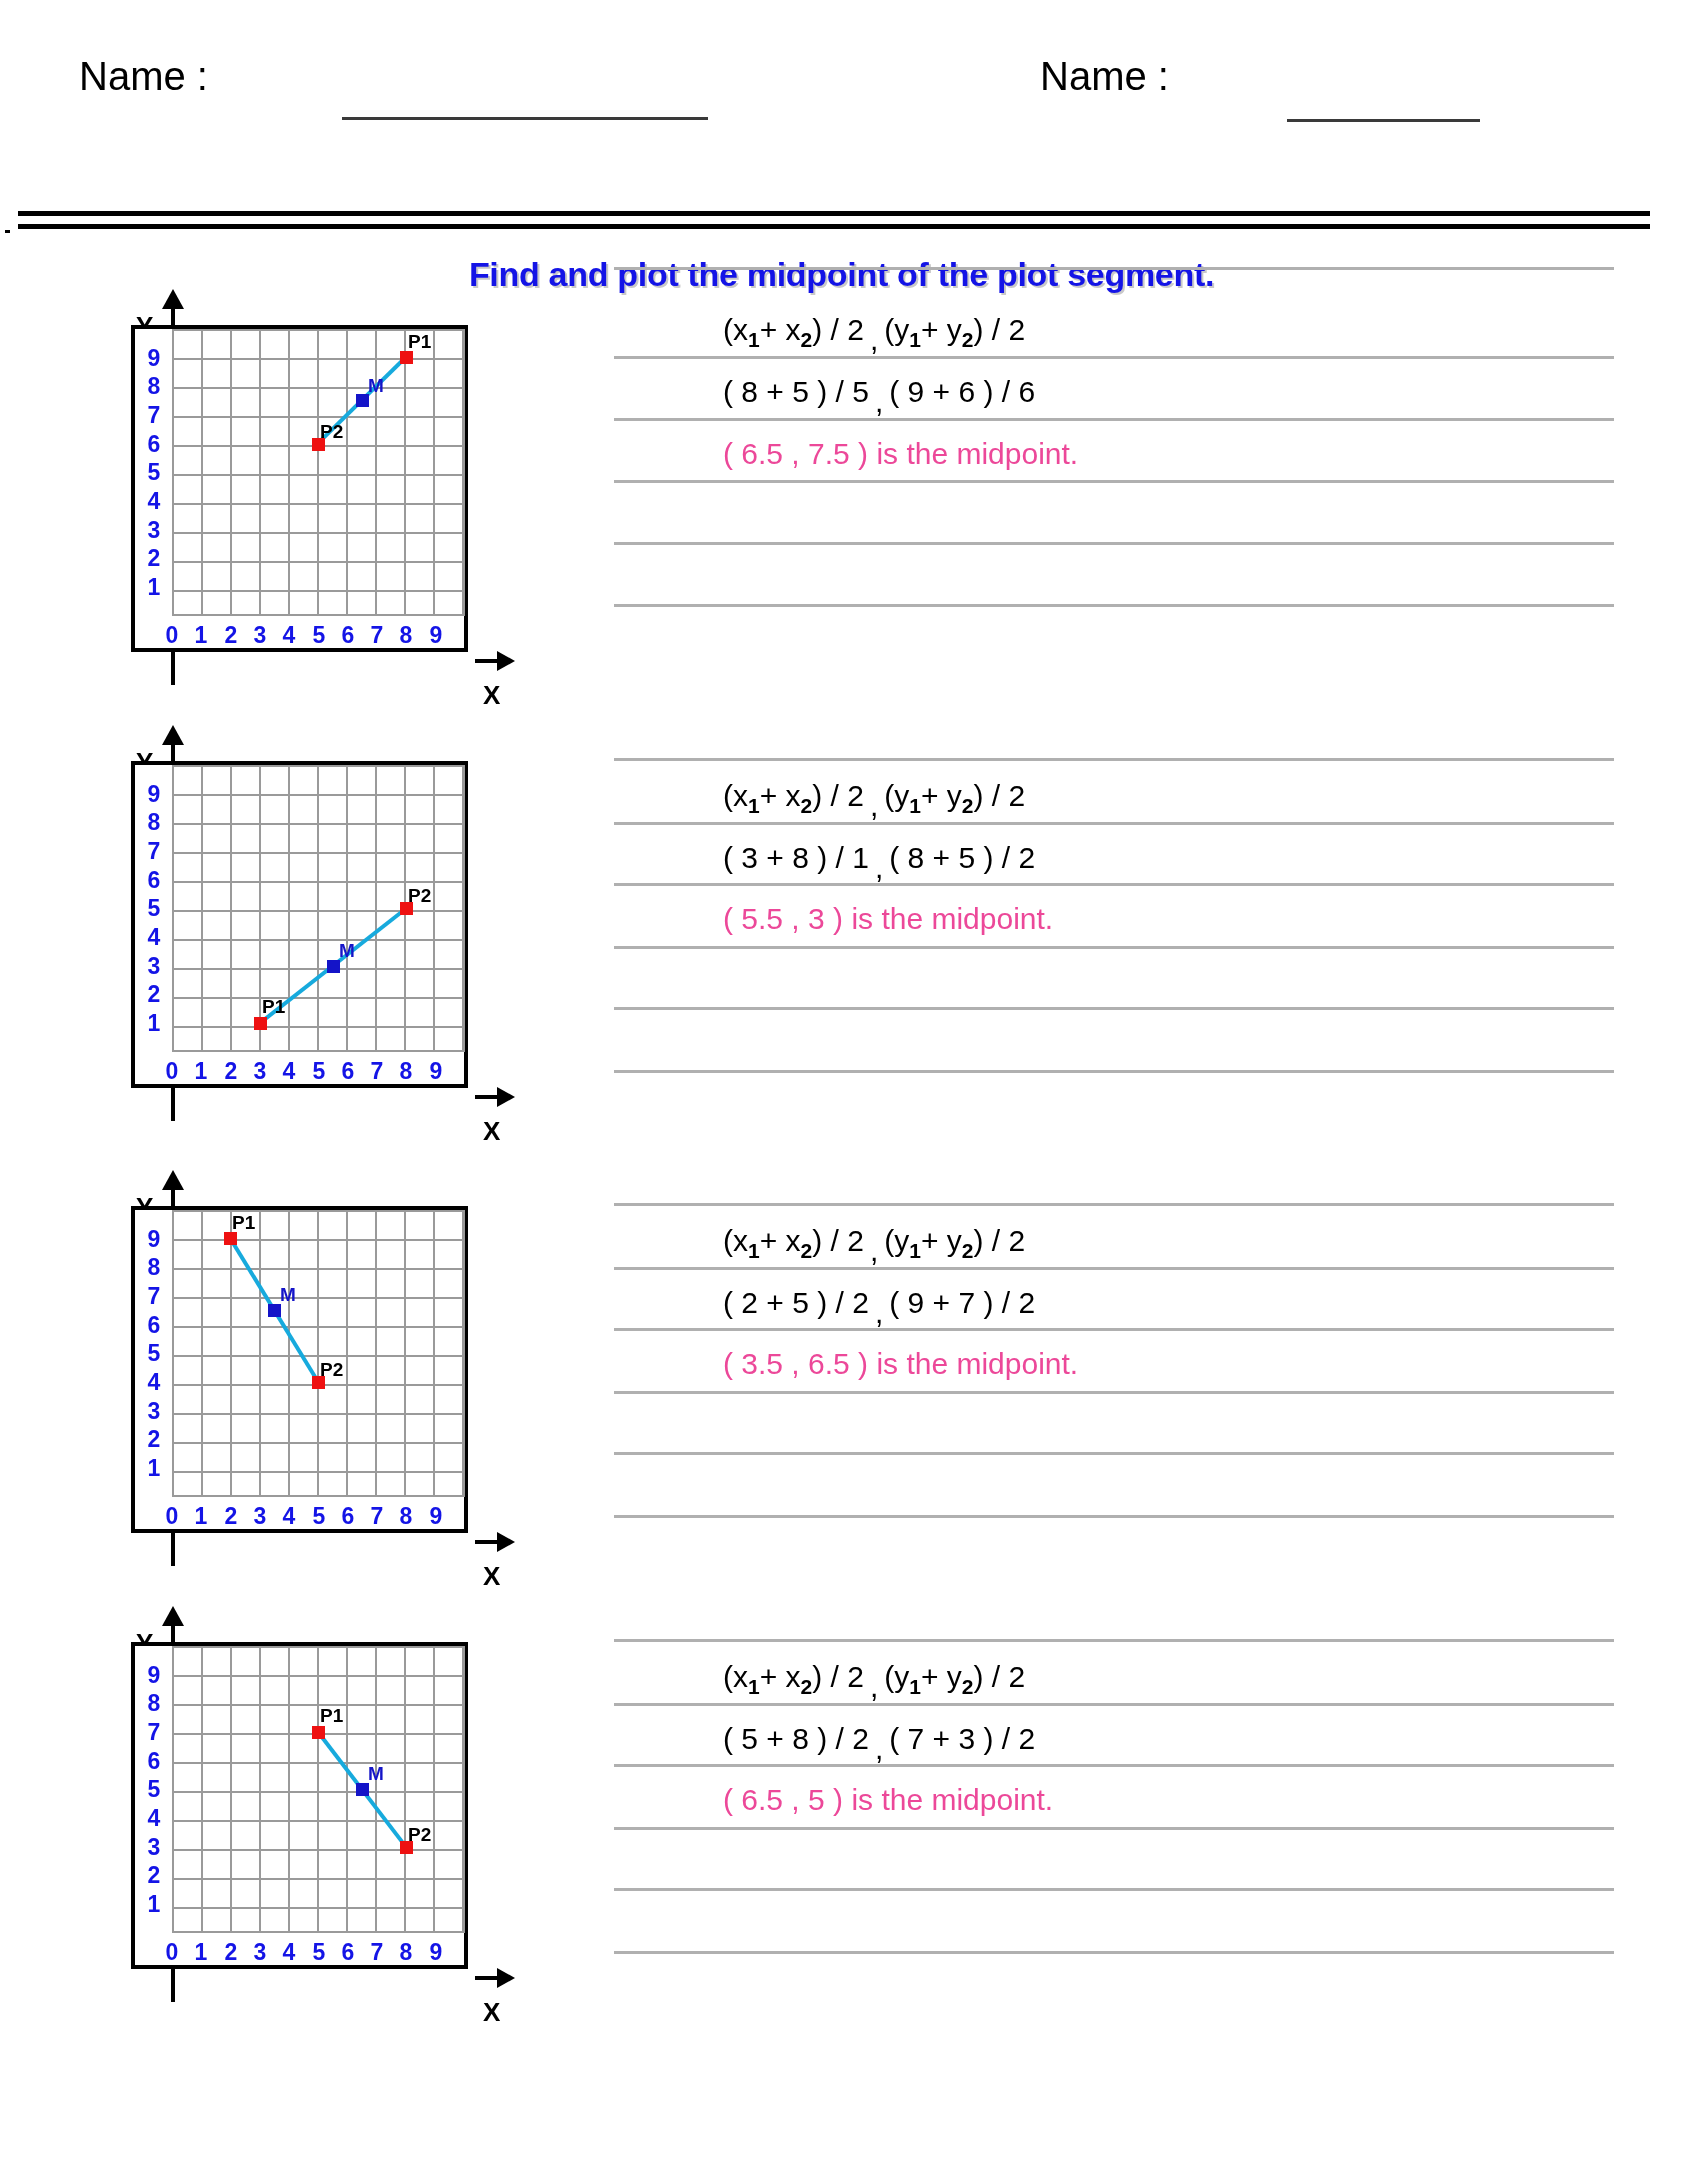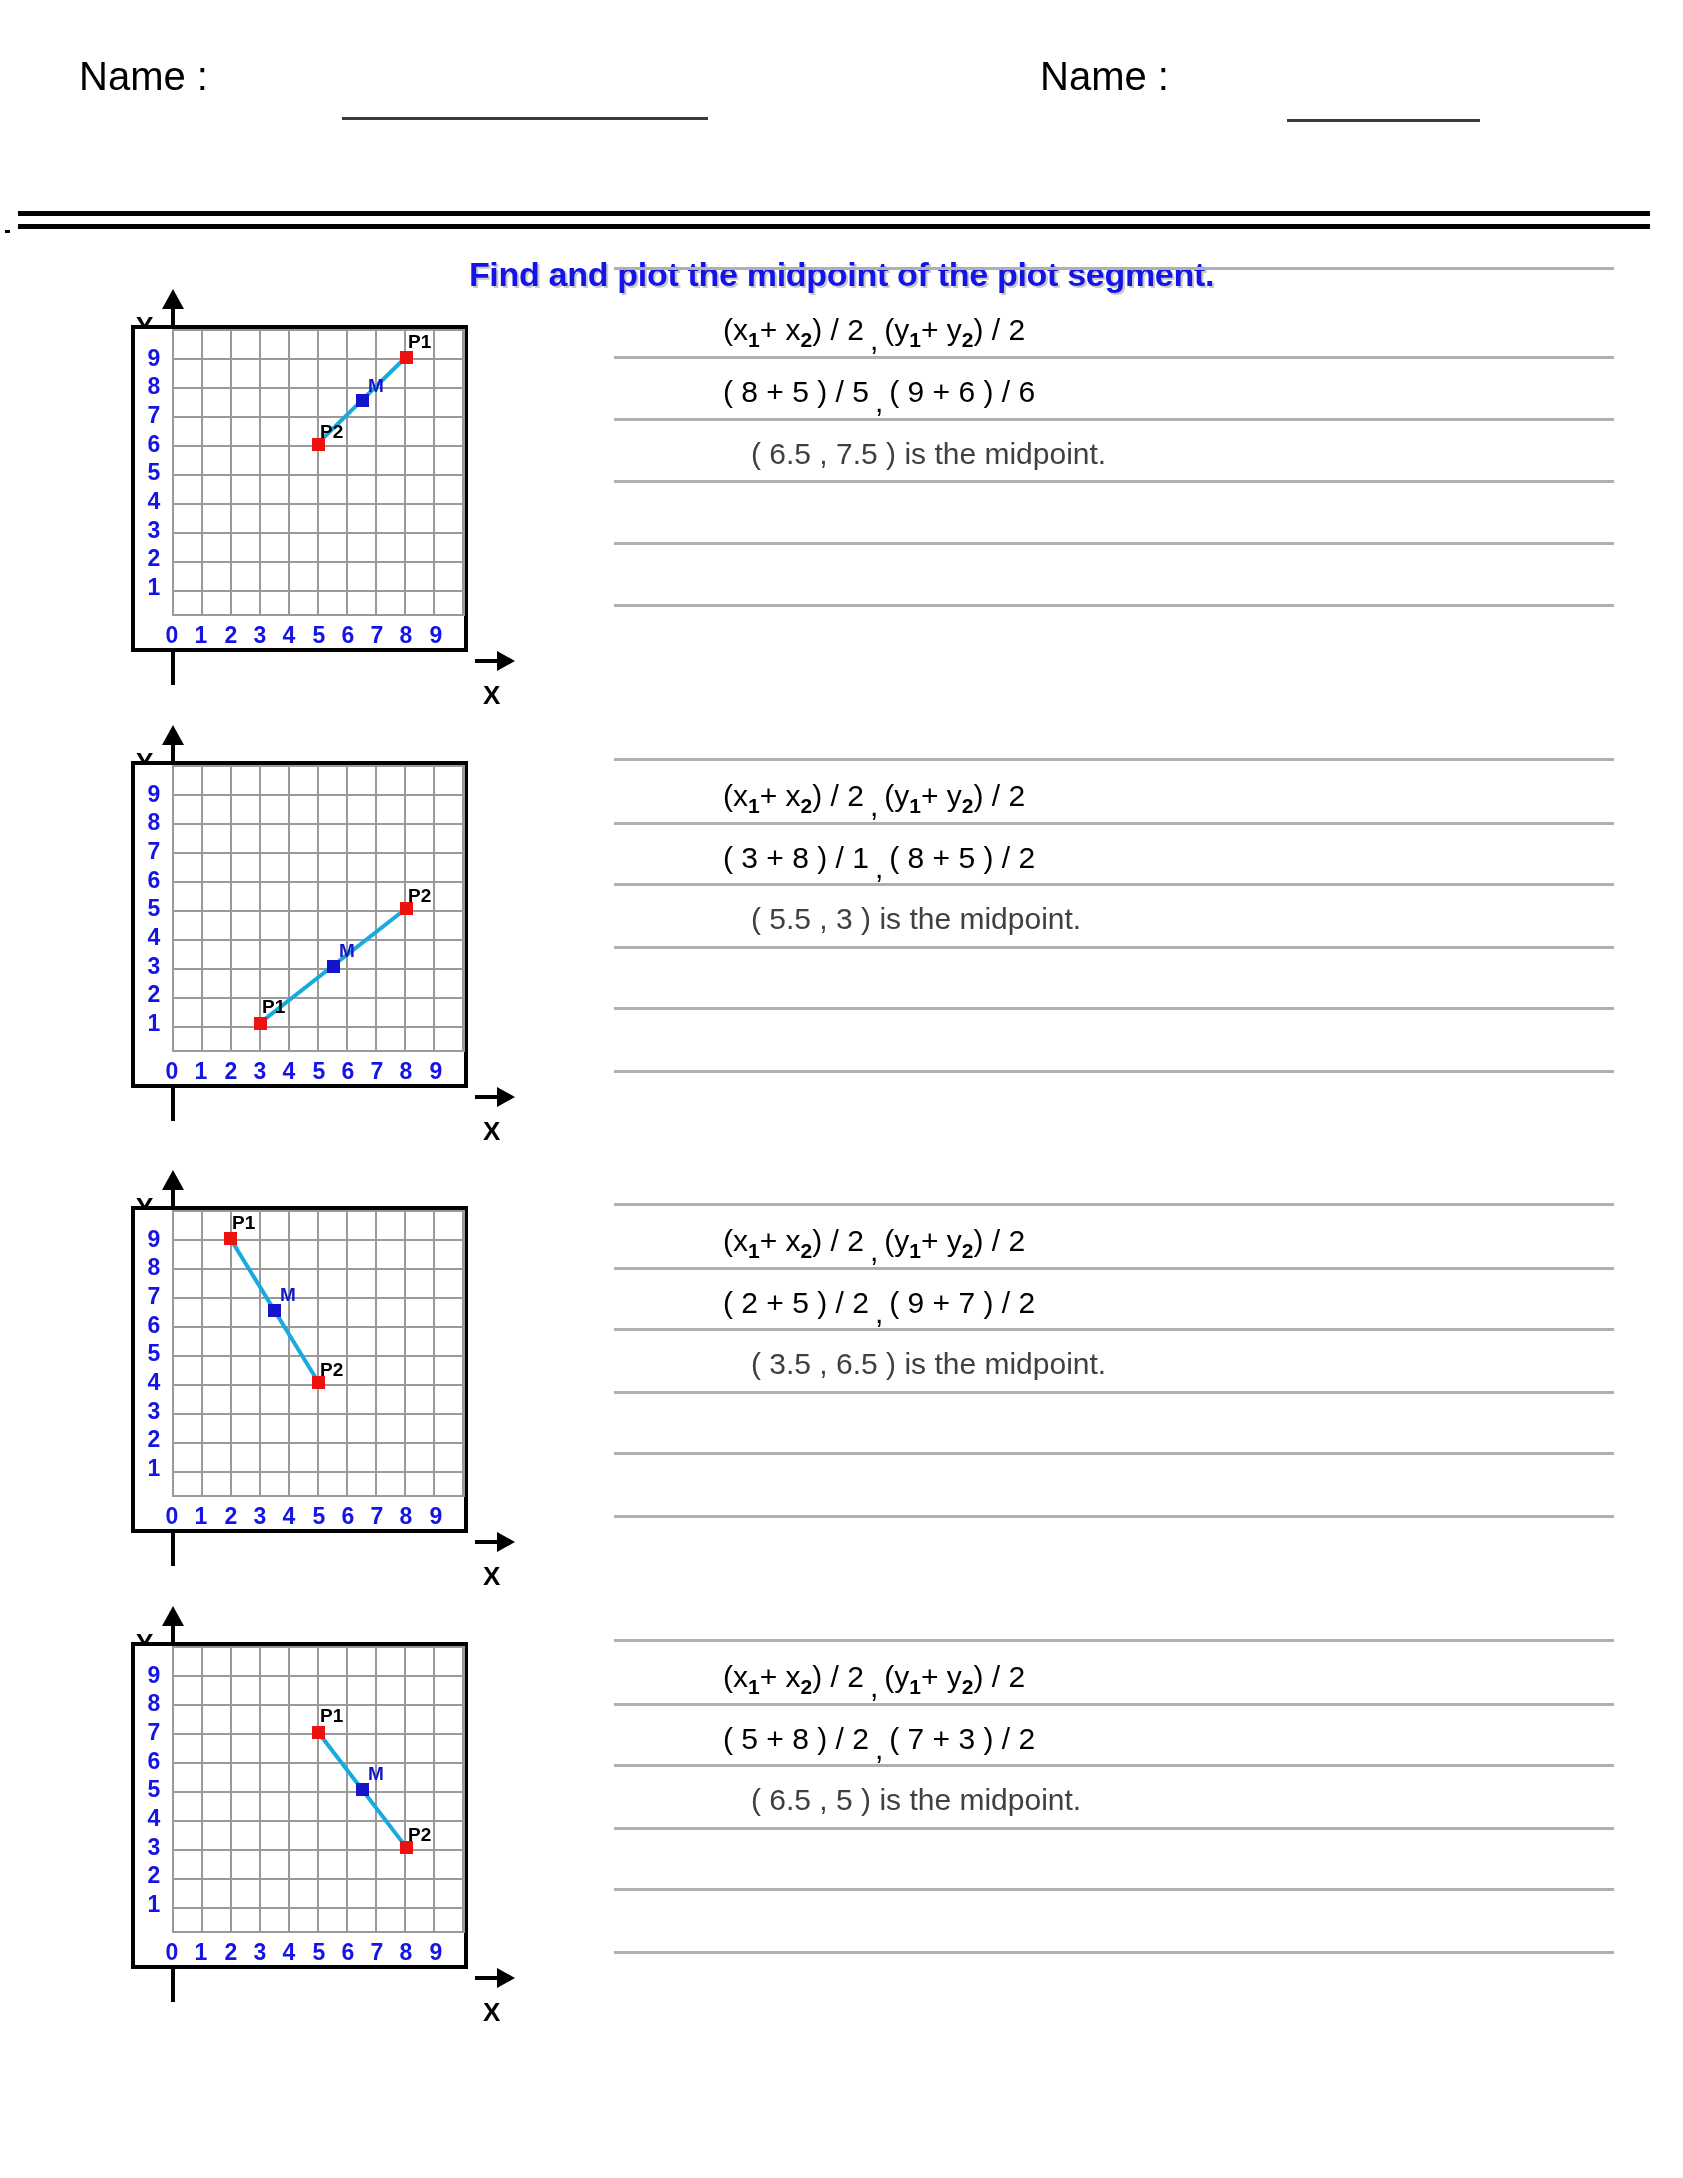--- a/index.html
+++ b/index.html
@@ -234,22 +234,21 @@
     color: #000000;
     white-space: nowrap;
     line-height: 1;
   }
   .ans-text sub {
     font-size: 21px;
     font-weight: bold;
     vertical-align: sub;
   }
   .ans-text.result {
-    color: #404040;
-    margin-left: 28px;
+    color: #ec4899;
   }
   .ans-comma {
     display: inline-block;
     padding: 0 6px;
     vertical-align: -10px;
   }
 </style>
 </head>
 <body>
 

